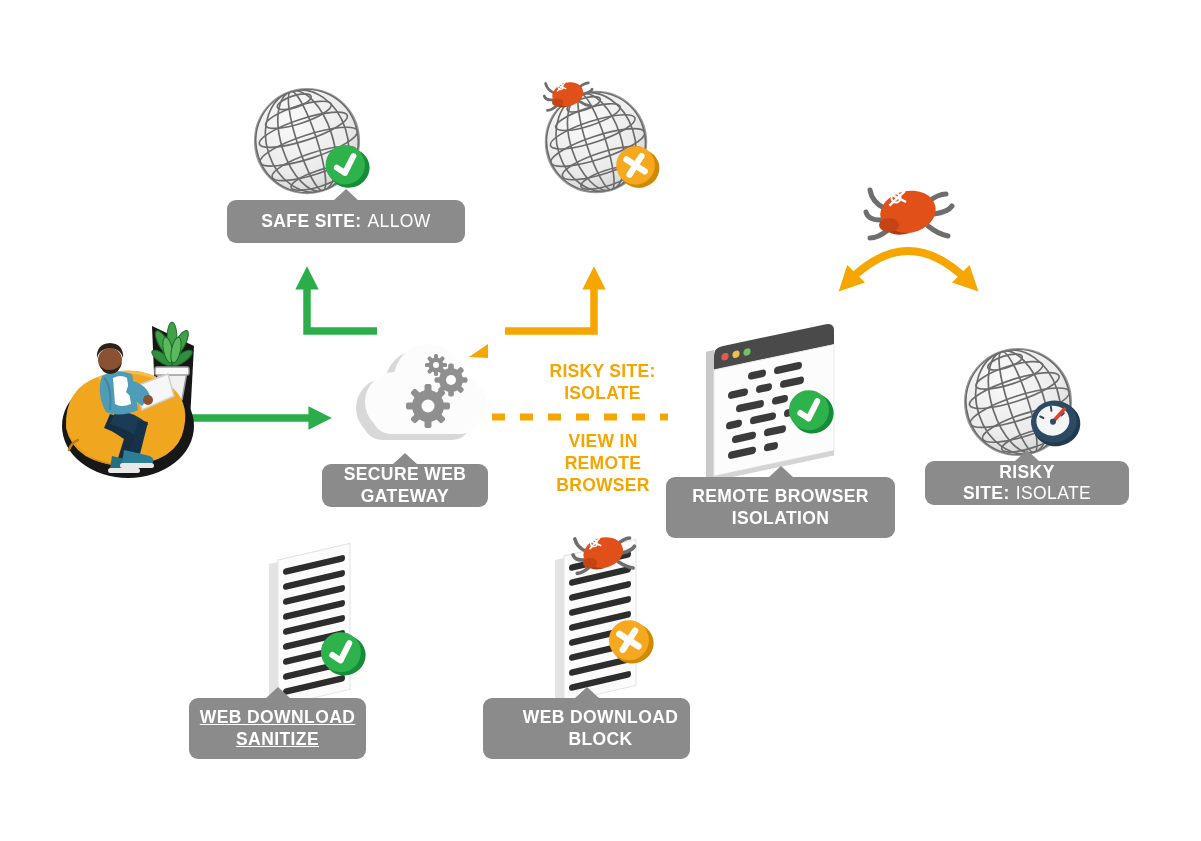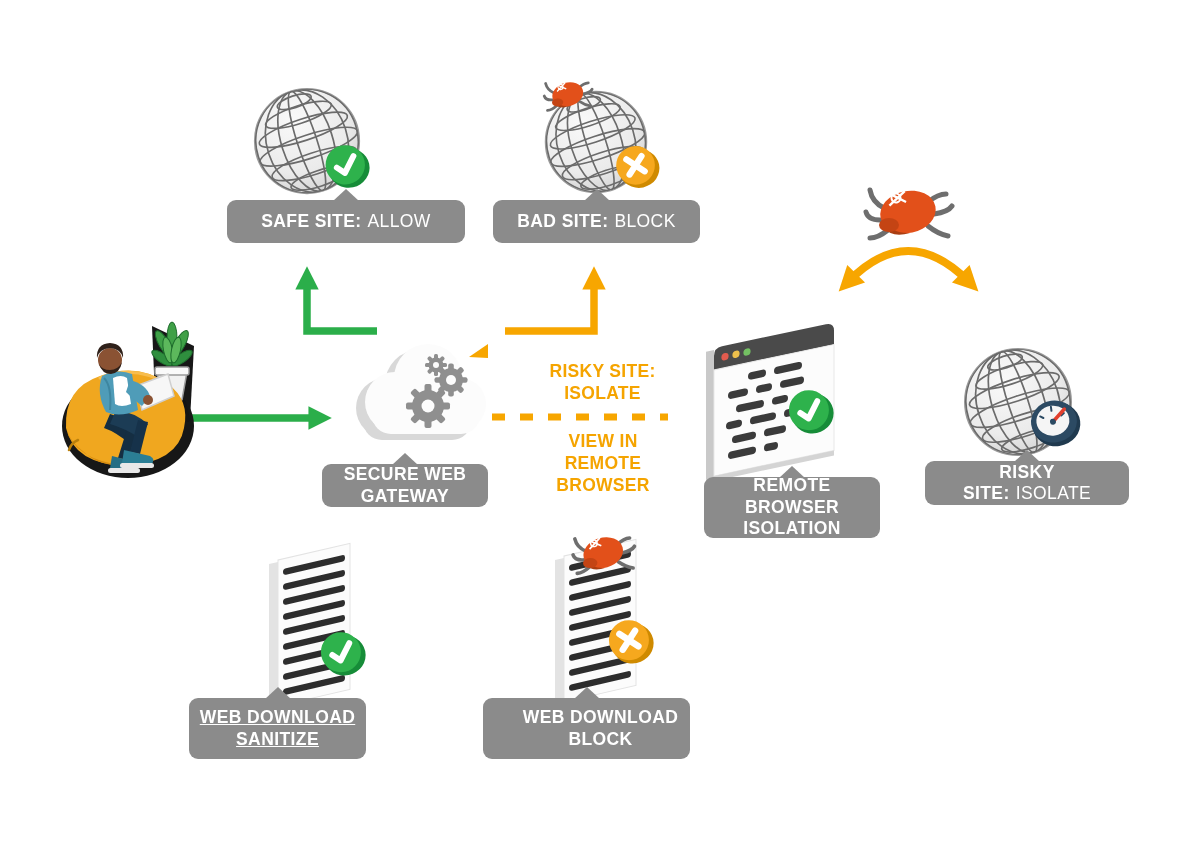--- a/index.html
+++ b/index.html
@@ -389,31 +389,27 @@
         <path d="M-8 6 L10 -5 M-6 -6 L9 6" stroke-width="2.4"></path>
       </g>
     </svg>
   </div>
 
   <div class="label" style="left:203px;top:200px;width:238px;height:43px;margin-left:24px;">
     <span class="pointer"></span>
     <span><b>SAFE SITE:</b><span class="reg">ALLOW</span></span>
   </div>
 
-  <div class="label" style="left:493px;top:200px;width:207px;height:43px;">
-    <span class="pointer"></span>
-    <span><b>BAD SITE:</b><span class="reg">BLOCK</span></span>
-  </div>
 
   <div class="label" style="left:322px;top:464px;width:166px;height:43px;">
     <span class="pointer"></span>
     <span>SECURE WEB GATEWAY</span>
   </div>
 
-  <div class="label" style="left:704px;top:477px;width:176px;height:61px;">
+  <div class="label" style="left:666px;top:477px;width:229px;height:61px;">
     <span class="pointer"></span>
     <span>REMOTE BROWSER ISOLATION</span>
   </div>
 
   <div class="label" style="left:925px;top:461px;width:204px;height:44px;">
     <span class="pointer"></span>
     <span><b>RISKY SITE:</b><span class="reg">ISOLATE</span></span>
   </div>
 
   <div class="label" style="left:189px;top:698px;width:177px;height:61px;text-decoration:underline;">

